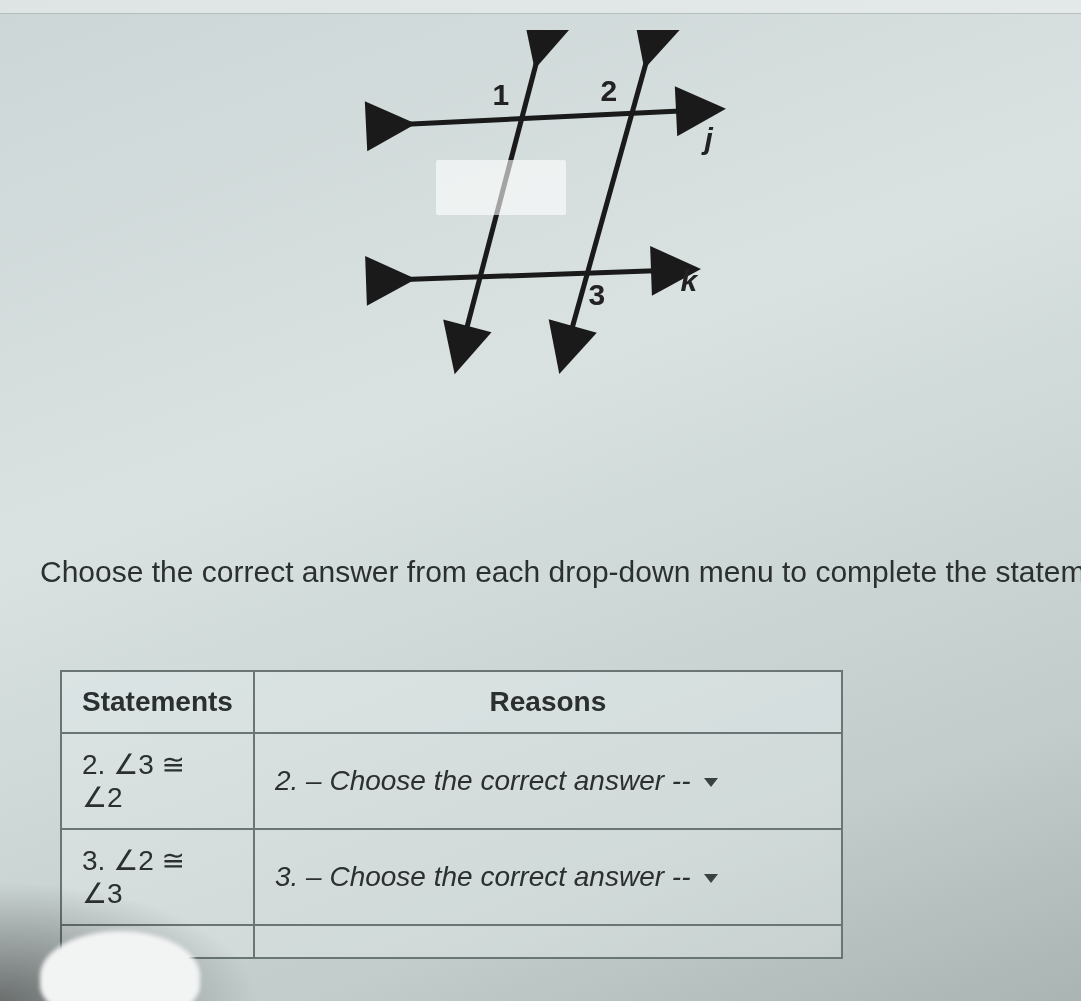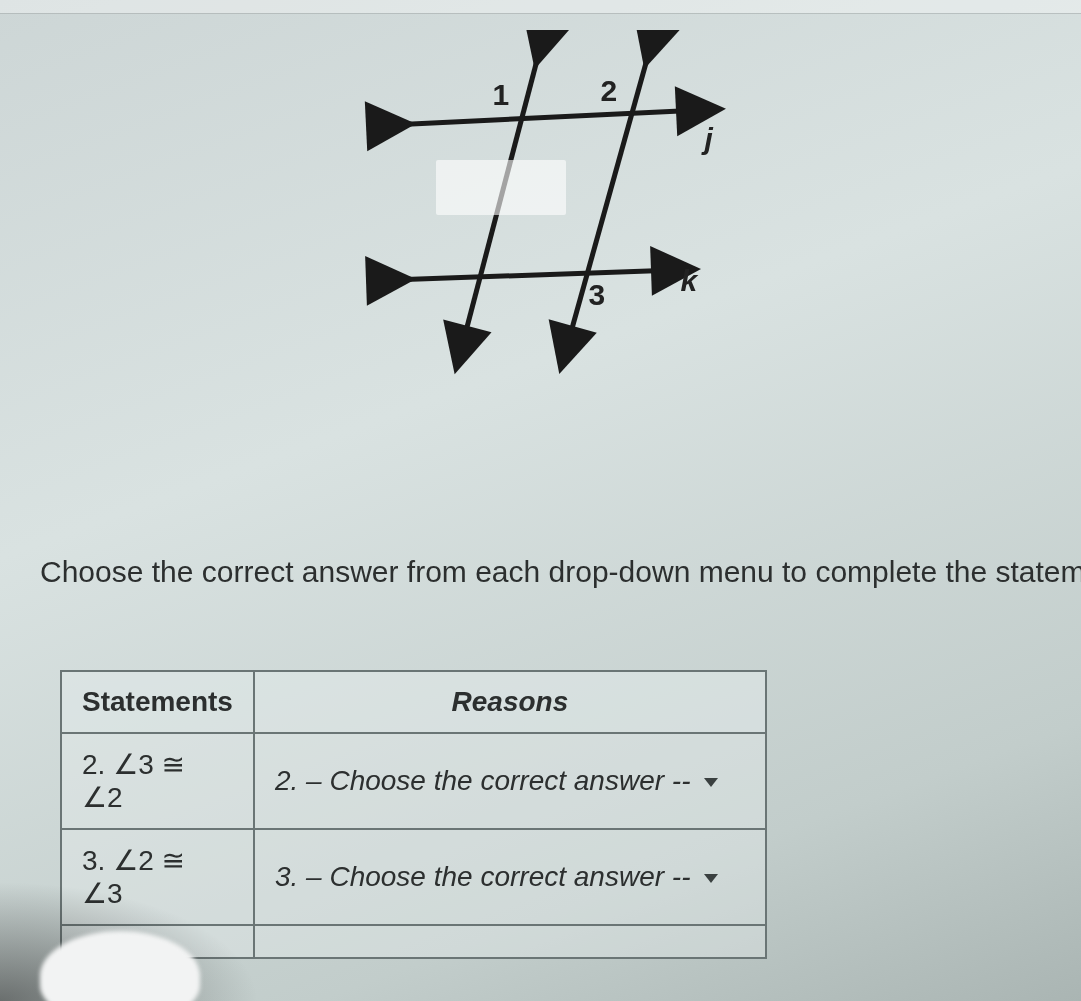--- a/index.html
+++ b/index.html
@@ -79,22 +79,21 @@
     font-size: 28px;
     text-align: left;
     color: #2c2f2f;
   }
   .proof-table th {
     font-weight: bold;
     background: rgba(220,228,228,0.3);
   }
   .proof-table th.reasons-head {
     text-align: center;
-    width: 512px;
-    font-style: italic;
+    width: 588px;
   }
   .proof-table th.stmts-head {
     width: 180px;
   }
   .choose-cell {
     font-style: italic;
     color: #3a4040;
   }
   .dropdown-caret {
     display: inline-block;

